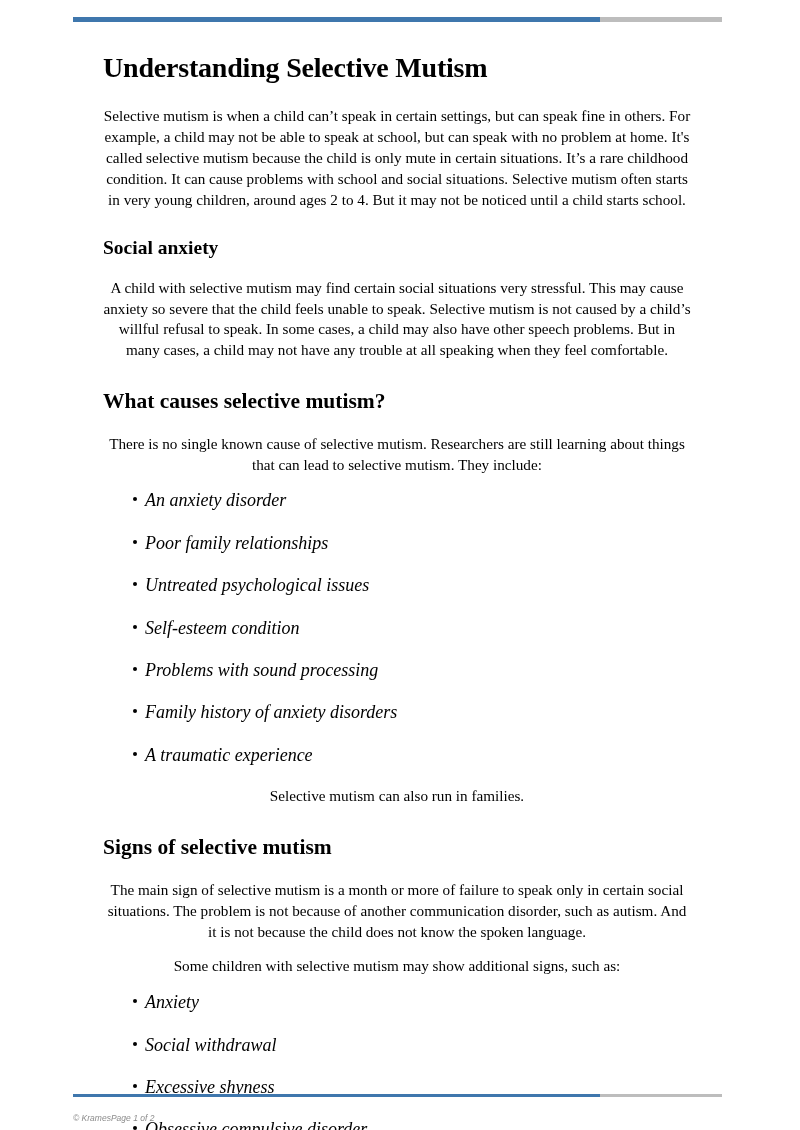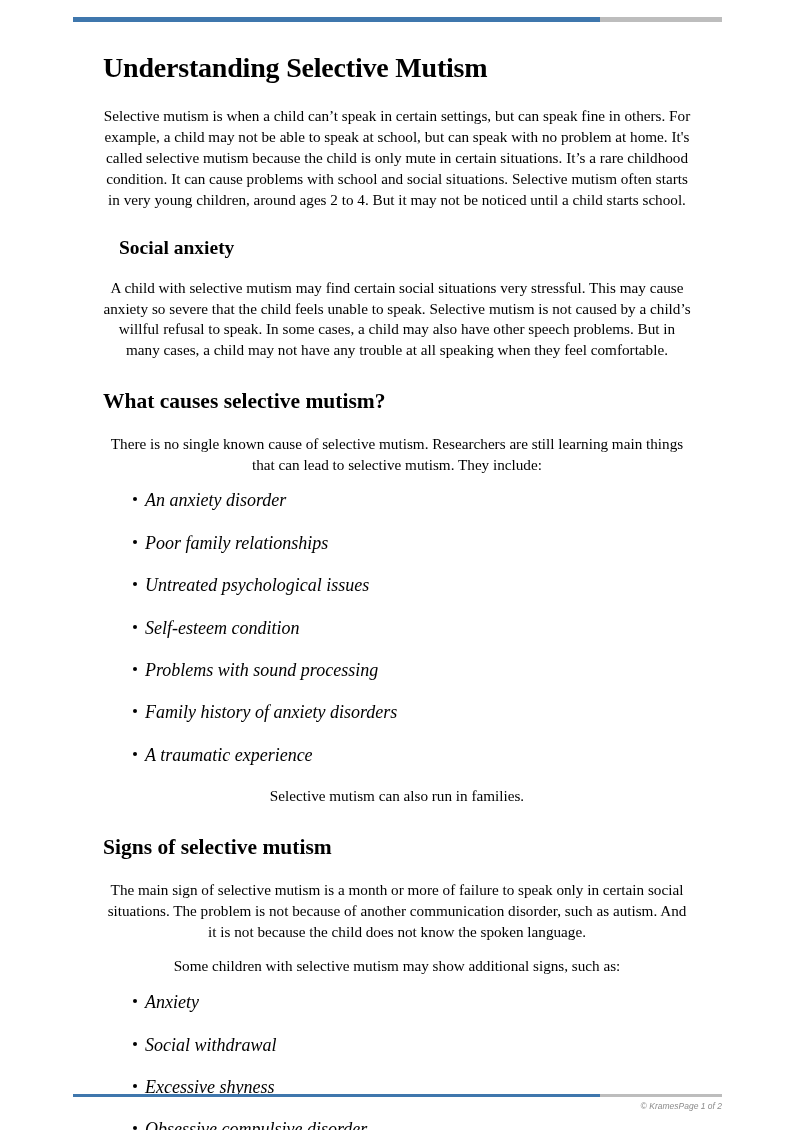--- a/index.html
+++ b/index.html
@@ -57,21 +57,21 @@
     font-weight: bold;
     line-height: 1.15;
     margin: 0 0 22px 0;
     letter-spacing: -0.2px;
   }
 
   h2.section-title {
     font-size: 19.5px;
     font-weight: bold;
     line-height: 1.2;
-    margin: 26px 0 18px 16px;
+    margin: 26px 0 18px 0;
   }
   h2.section-title.lg {
     font-size: 21.5px;
     margin: 28px 0 19px 0;
   }
 
   p.body-text {
     font-size: 15.2px;
     line-height: 1.37;
     margin: 0 0 14px 0;
@@ -118,23 +118,23 @@
     height: 3px;
     background: #3f77ad;
   }
   .footer-rule .seg-gray {
     flex: 1 1 auto;
     height: 3px;
     background: #bdbdbd;
   }
   .footer-row {
     display: flex;
-    justify-content: flex-end;
+    justify-content: flex-start;
     align-items: baseline;
-    margin-top: 4px;
+    margin-top: 16px;
     font-family: "Liberation Sans", "DejaVu Sans", sans-serif;
     font-style: italic;
     font-size: 8.5px;
     color: #8b8b8b;
   }
   .footer-row .copyright { white-space: nowrap; }
   .footer-row .page-num  { white-space: nowrap; }
 </style>
 </head>
 <body>
@@ -149,21 +149,21 @@
   <div class="content">
 
     <h1 class="doc-title">Understanding Selective Mutism</h1>
 
     <p class="body-text">Selective mutism is when a child can’t speak in certain settings, but can speak fine in others. For example, a child may not be able to speak at school, but can speak with no problem at home. It's called selective mutism because the child is only mute in certain situations. It’s a rare childhood condition. It can cause problems with school and social situations. Selective mutism often starts in very young children, around ages 2 to 4. But it may not be noticed until a child starts school.</p>
 
     <h2 class="section-title">Social anxiety</h2>
     <p class="body-text">A child with selective mutism may find certain social situations very stressful. This may cause anxiety so severe that the child feels unable to speak. Selective mutism is not caused by a child’s willful refusal to speak. In some cases, a child may also have other speech problems. But in many cases, a child may not have any trouble at all speaking when they feel comfortable.</p>
 
     <h2 class="section-title lg">What causes selective mutism?</h2>
-    <p class="body-text">There is no single known cause of selective mutism. Researchers are still learning main things that can lead to selective mutism. They include:</p>
+    <p class="body-text">There is no single known cause of selective mutism. Researchers are still learning about things that can lead to selective mutism. They include:</p>
 
     <ul class="bullets">
       <li>
         <span class="bullet-dot"></span>
         <span>An anxiety disorder</span>
       </li>
       <li>
         <span class="bullet-dot"></span>
         <span>Poor family relationships</span>
       </li>

